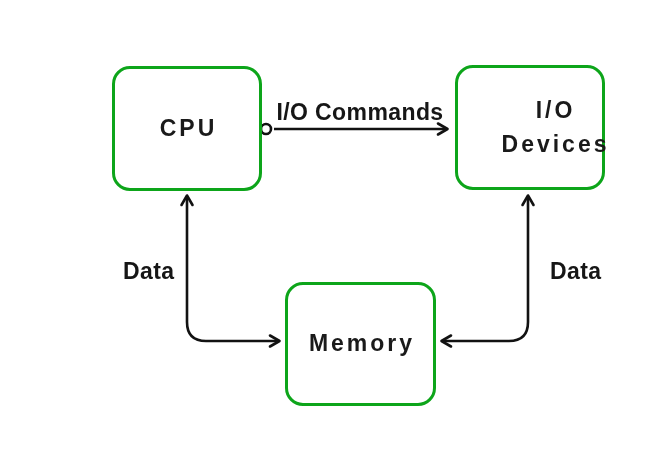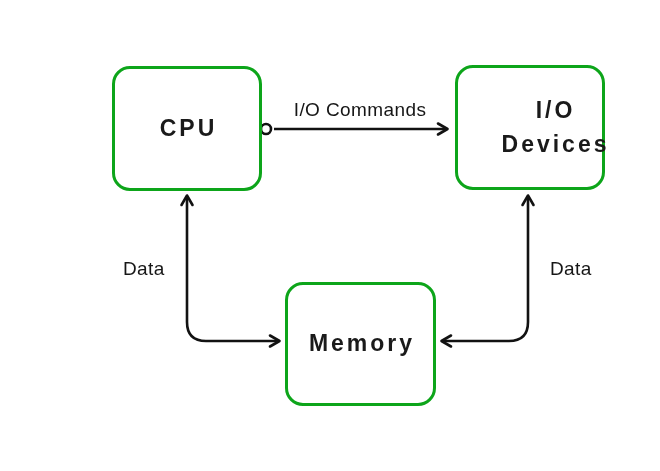--- a/index.html
+++ b/index.html
@@ -39,22 +39,22 @@
     color: #1a1a1a;
     text-indent: 3px; 
     line-height: 1.45;
     text-align: center;
   }
   .node-cpu    { left: 82px;  top: 66px;  width: 150px; height: 125px; }
   .node-io     { left: 425px; top: 65px;  width: 150px; height: 125px; padding-left: 48px; }
   .node-memory { left: 255px; top: 282px; width: 151px; height: 124px; }
   .edge-label {
     position: absolute;
-    font-size: 19px;
-    font-weight: 400;
+    font-size: 23px;
+    font-weight: 700;
     color: #161616;
     letter-spacing: 0.4px;
     white-space: nowrap;
   }
   .label-io-commands { left: 238px; top: 99px;  width: 184px; text-align: center; }
   .label-data-left   { left: 93px;  top: 258px; }
   .label-data-right  { left: 520px; top: 258px; }
 </style>
 </head>
 <body>

